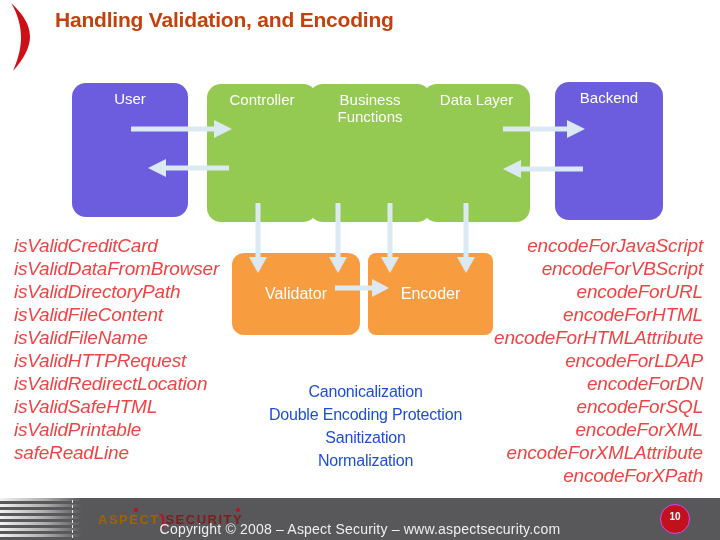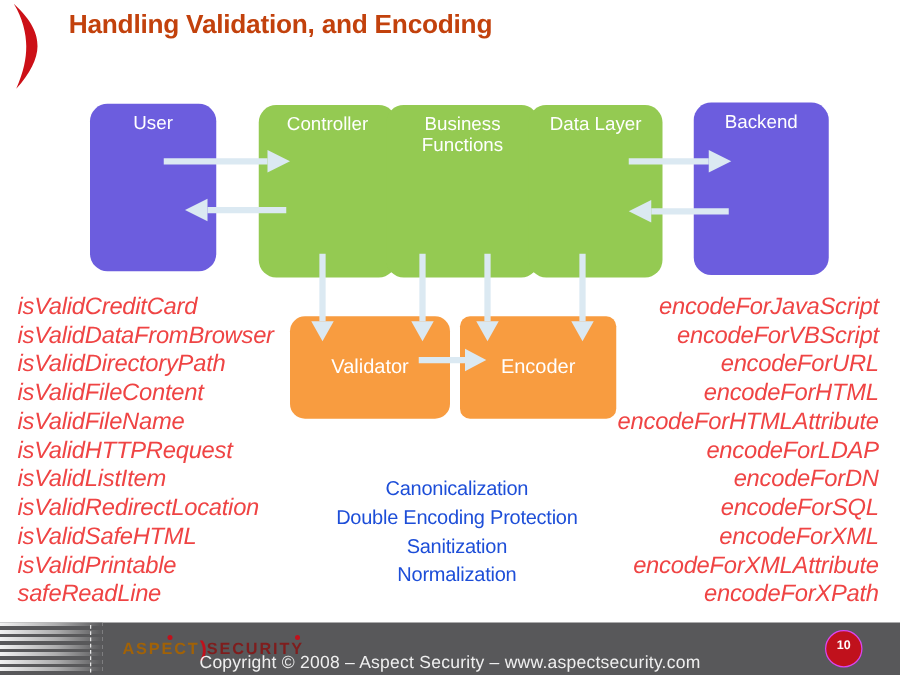--- a/index.html
+++ b/index.html
@@ -12,21 +12,21 @@
   .slide-title{
     position:absolute;left:55px;top:8px;font-size:21px;font-weight:bold;
     color:#c2410c;letter-spacing:-0.2px;white-space:nowrap;
   }
   
   .dbox{position:absolute;border-radius:14px;text-align:center;box-sizing:border-box;}
   .dbox .blabel{color:#ffffff;font-size:15px;padding-top:7px;line-height:17px;}
   .purple{background:#6c5dde;}
   .green{background:#94ca52;}
   .orange{background:#f89c40;}
-  .box-user{left:72px;top:83px;width:101px;height:134px;}
+  .box-user{left:72px;top:83px;width:116px;height:134px;}
   .box-controller{left:207px;top:84px;width:110px;height:138px;}
   .box-business{left:309px;top:84px;width:122px;height:138px;}
   .box-business .blabel{width:86px;margin:0 auto;}
   .box-datalayer{left:423px;top:84px;width:107px;height:138px;}
   .box-backend{left:555px;top:82px;width:108px;height:138px;}
   .box-validator{left:232px;top:253px;width:128px;height:82px;border-radius:12px;
     display:flex;align-items:center;justify-content:center;}
   .box-encoder{left:368px;top:253px;width:125px;height:82px;border-radius:8px;
     display:flex;align-items:center;justify-content:center;}
   .obox-label{color:#ffffff;font-size:16px;}
@@ -120,21 +120,20 @@
     </g>
   </svg>
 
   <div class="method-list list-left">
       <div>isValidCreditCard</div>
       <div>isValidDataFromBrowser</div>
       <div>isValidDirectoryPath</div>
       <div>isValidFileContent</div>
       <div>isValidFileName</div>
       <div>isValidHTTPRequest</div>
-      <div>isValidListItem</div>
       <div>isValidRedirectLocation</div>
       <div>isValidSafeHTML</div>
       <div>isValidPrintable</div>
       <div>safeReadLine</div>
     </div>
 
   <div class="method-list list-right">
       <div>encodeForJavaScript</div>
       <div>encodeForVBScript</div>
       <div>encodeForURL</div>

